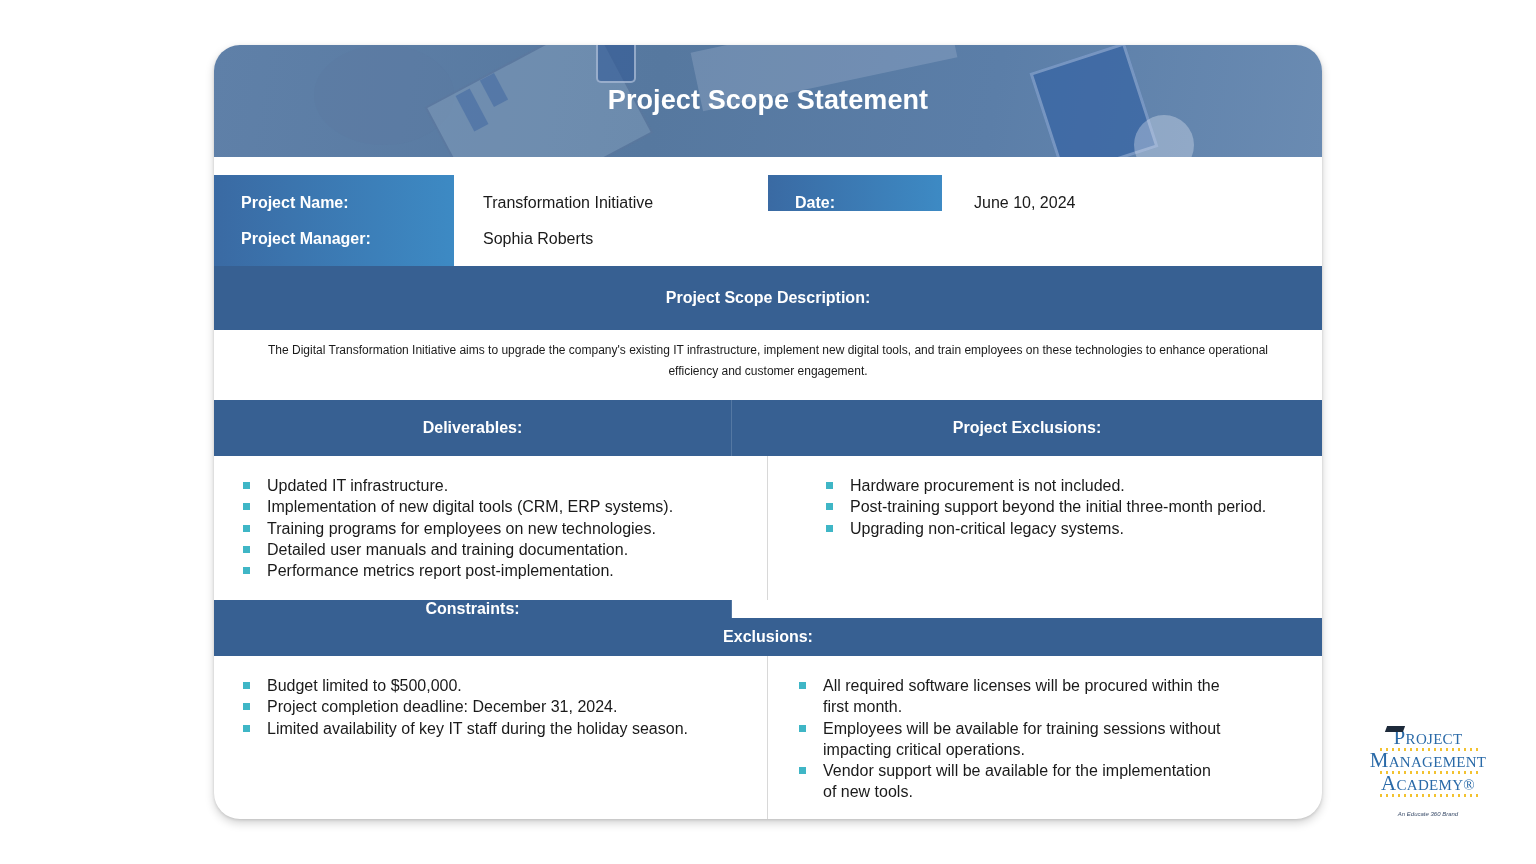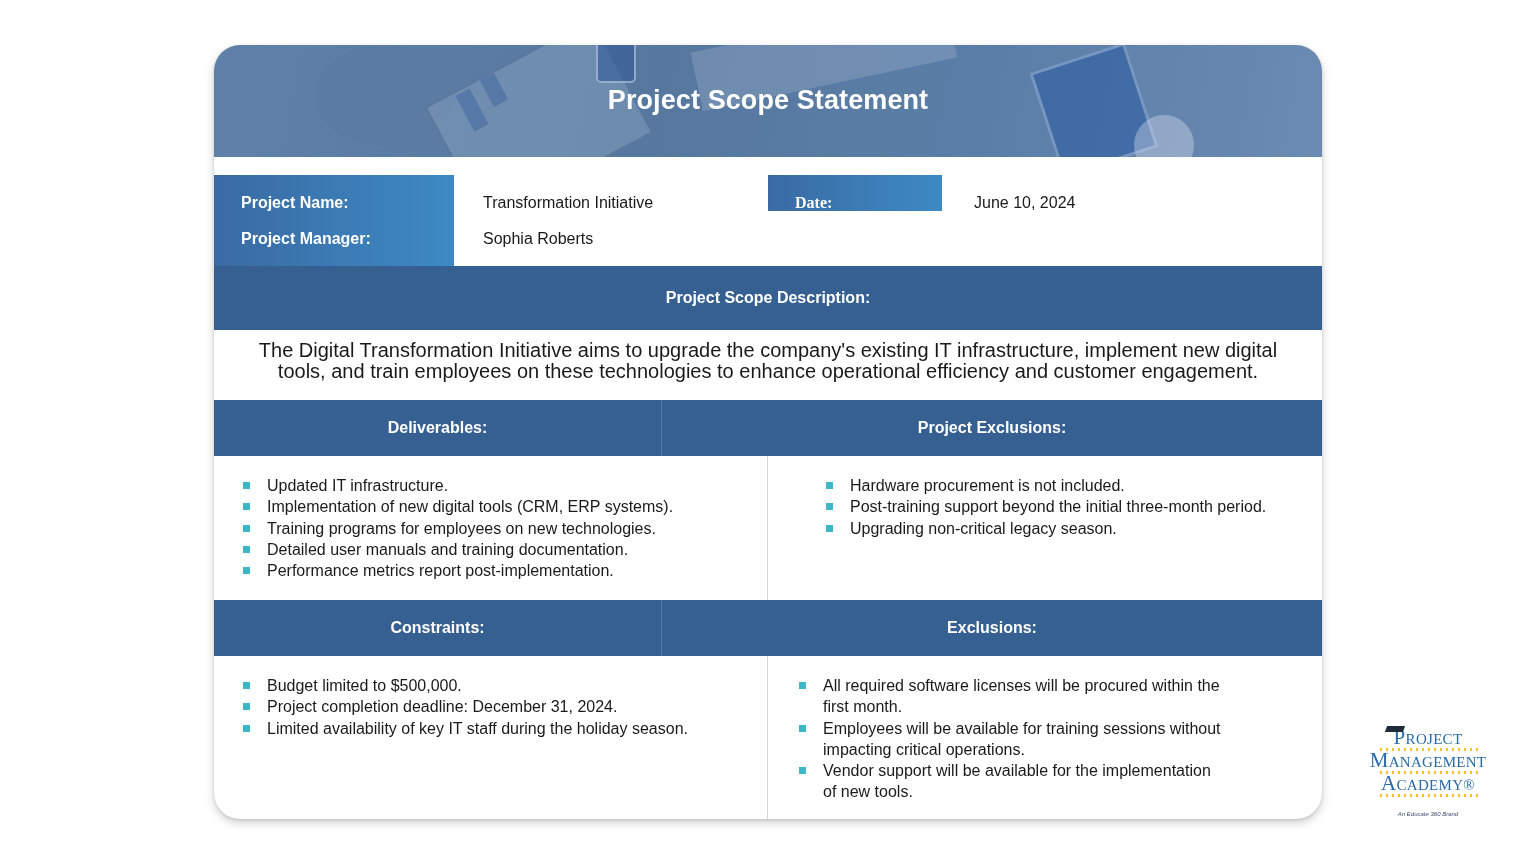--- a/index.html
+++ b/index.html
@@ -45,28 +45,28 @@
   .row-1 { top: 110px; height: 56px; border-bottom: 1px solid #d4d4d4; margin-top: 20px; }
   .row-2 { top: 166px; height: 55px; }
   .section-header {
     position: absolute; left: 0; width: 100%; height: 64px;
     background: #376092; color: #ffffff; font-weight: bold; font-size: 16px;
     display: flex; align-items: center; justify-content: center;
   }
   .desc {
     position: absolute; left: 0; top: 277px; width: 100%; height: 78px;
     display: flex; align-items: center; justify-content: center; text-align: center;
-    font-size: 20px; line-height: 21px; padding: 0 40px; color: #1a1a1a;
+    font-size: 12px; line-height: 21px; padding: 0 40px; color: #1a1a1a;
   }
   .split-header { position: absolute; left: 0; width: 100%; height: 56px; display: flex; }
   .split-header .half {
     background: #376092; color: #ffffff; font-weight: bold; font-size: 16px;
     display: flex; align-items: center; justify-content: center;
   }
-  .split-header .left { width: 448px; border-right: 1px solid #5478a3; }
+  .split-header .left { width: 518px; border-right: 1px solid #5478a3; }
   .split-header .right { flex: 1; }
   .split-body { position: absolute; left: 0; width: 100%; display: flex; }
   .split-body .half { padding-top: 19px; }
   .split-body .left { width: 554px; border-right: 1px solid #d8d8d8; padding-left: 28px; }
   .split-body .right { flex: 1; padding-left: 30px; }
   ul.bullets { list-style: none; }
   ul.bullets li {
     position: relative; padding-left: 25px; font-size: 16px; line-height: 21.3px; color: #1a1a1a;
   }
   ul.bullets li .sq {
@@ -97,21 +97,21 @@
     <div class="shape s4"></div>
     <div class="shape s8"></div>
     <div class="shape s5"></div>
     <div class="shape s7"></div>
     <div class="hero-title">Project Scope Statement</div>
   </div>
 
   <div class="row row-1">
     <div class="label-cell" style="width:240px;">Project Name:</div>
     <div class="value-cell" style="width:314px;">Transformation Initiative</div>
-    <div class="label-cell" style="width:174px;font-family:Liberation Serif, serif;">Date:</div>
+    <div class="label-cell" style="width:174px;">Date:</div>
     <div class="value-cell" style="flex:1; padding-left:32px;">June 10, 2024</div>
   </div>
 
   <div class="row row-2">
     <div class="label-cell" style="width:240px;">Project Manager:</div>
     <div class="value-cell" style="flex:1;">Sophia Roberts</div>
   </div>
 
   <div class="section-header" style="top:221px;">Project Scope Description:</div>
   <div class="desc">The Digital Transformation Initiative aims to upgrade the company's existing IT infrastructure, implement new digital tools, and train employees on these technologies to enhance operational efficiency and customer engagement.</div>
@@ -128,26 +128,26 @@
         <li><span class="sq"></span><span>Implementation of new digital tools (CRM, ERP systems).</span></li>
         <li><span class="sq"></span><span>Training programs for employees on new technologies.</span></li>
         <li><span class="sq"></span><span>Detailed user manuals and training documentation.</span></li>
         <li><span class="sq"></span><span>Performance metrics report post-implementation.</span></li>
       </ul>
     </div>
     <div class="half right">
       <ul class="bullets">
         <li><span class="sq"></span><span>Hardware procurement is not included.</span></li>
         <li><span class="sq"></span><span>Post-training support beyond the initial three-month period.</span></li>
-        <li><span class="sq"></span><span>Upgrading non-critical legacy season.</span></li>
+        <li><span class="sq"></span><span>Upgrading non-critical legacy systems.</span></li>
       </ul>
     </div>
   </div>
 
-  <div class="split-header" style="top:555px;">
+  <div class="split-header" style="top:555px;flex-direction:column;">
     <div class="half left">Constraints:</div>
     <div class="half right">Exclusions:</div>
   </div>
 
   <div class="split-body" style="top:611px; height:163px;">
     <div class="half left">
       <ul class="bullets">
         <li><span class="sq"></span><span>Budget limited to $500,000.</span></li>
         <li><span class="sq"></span><span>Project completion deadline: December 31, 2024.</span></li>
         <li><span class="sq"></span><span>Limited availability of key IT staff during the holiday season.</span></li>

